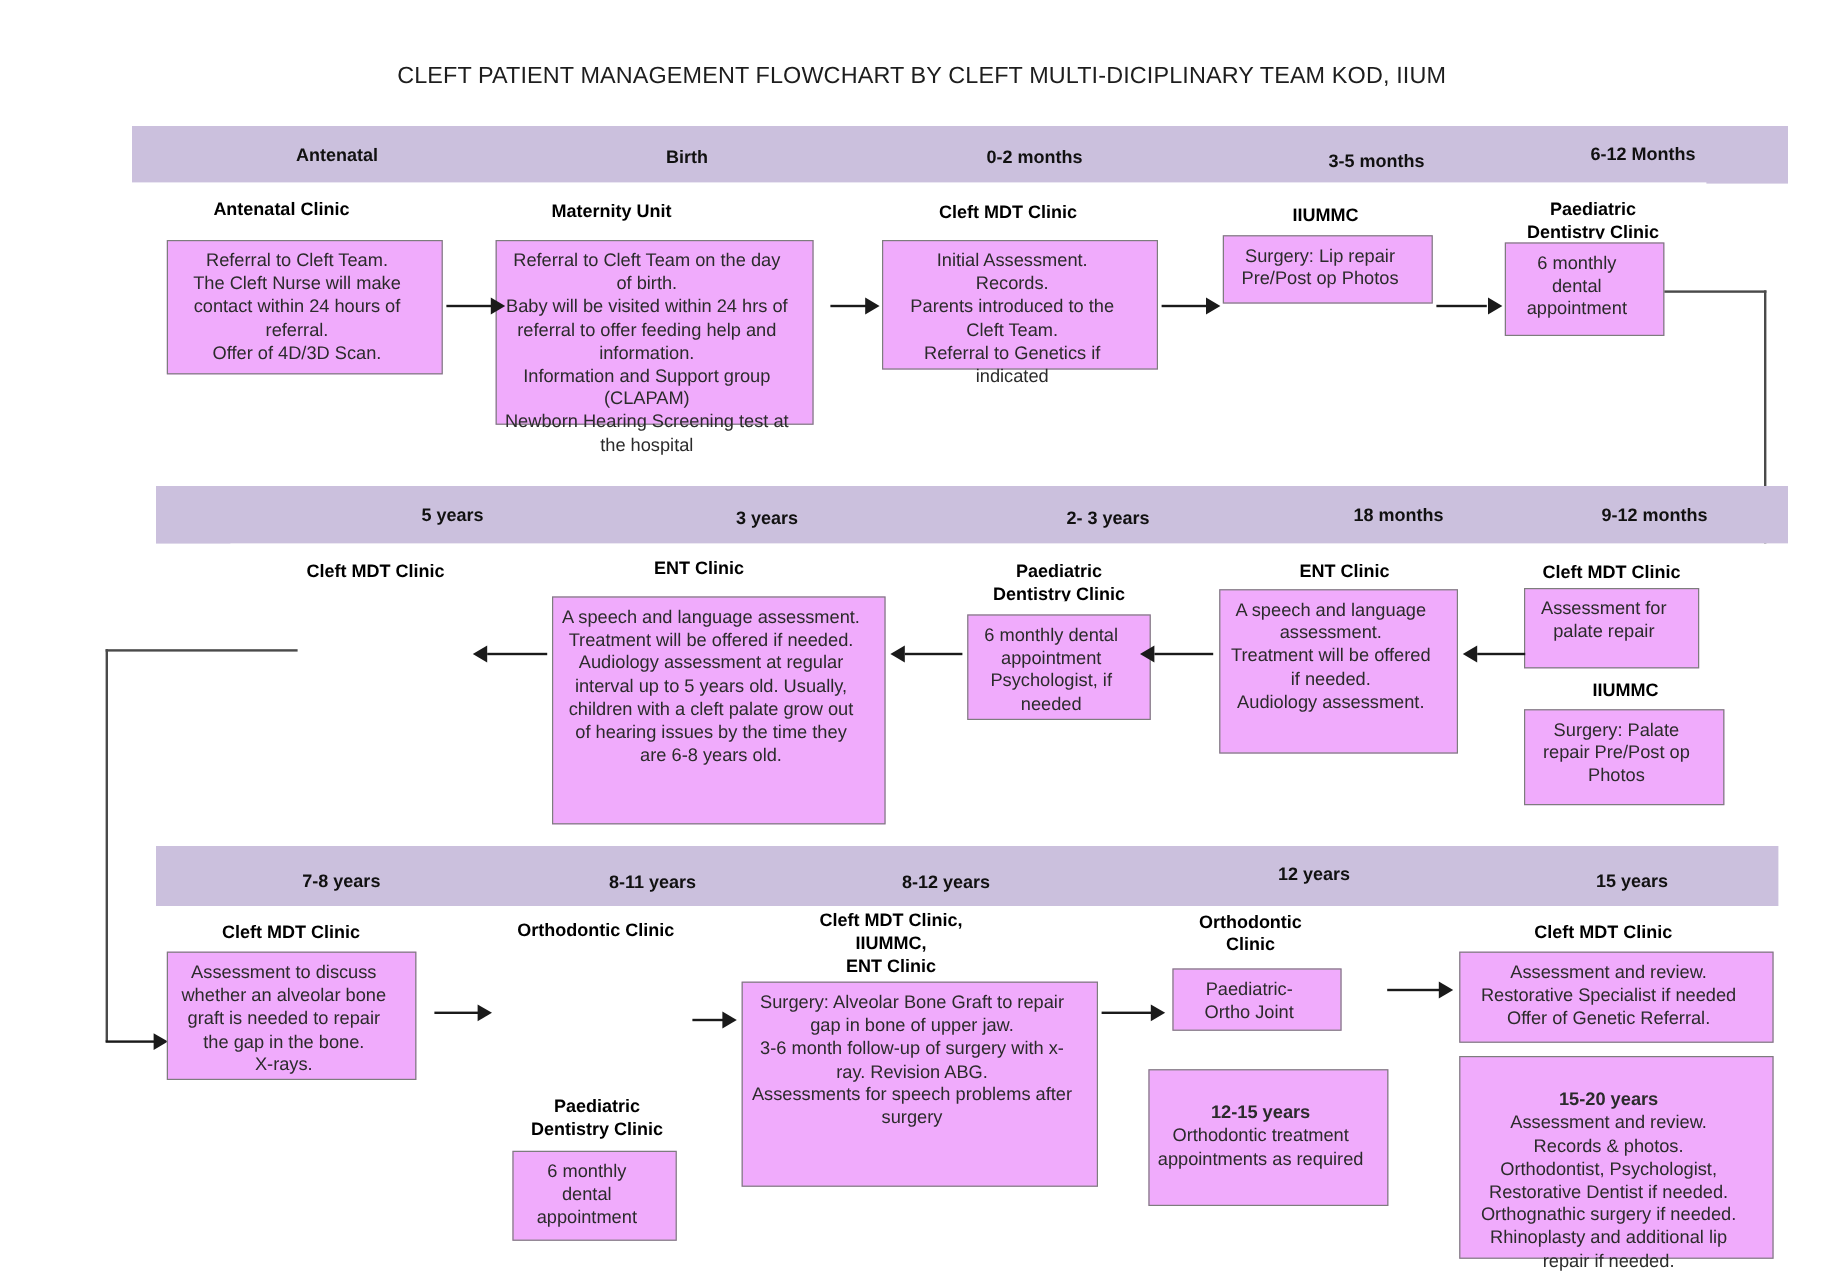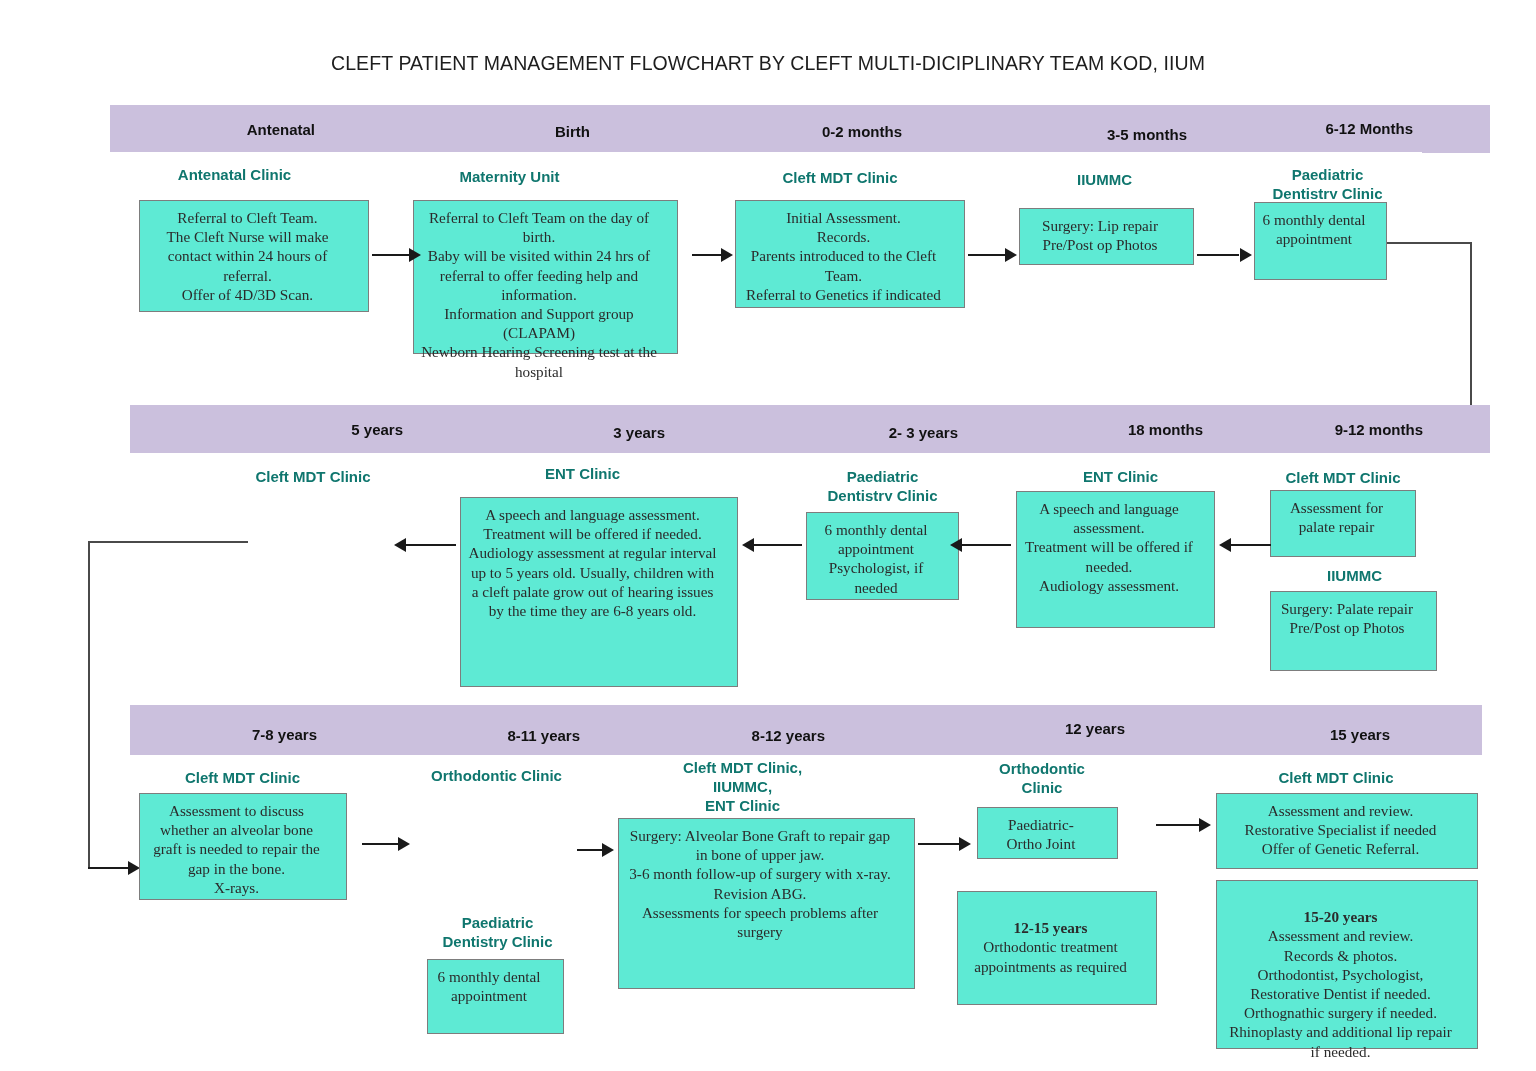--- a/index.html
+++ b/index.html
@@ -31,40 +31,39 @@
   
   .period{
     position:absolute;
     font-size:15px;font-weight:bold;color:#111;
     text-align:right;white-space:nowrap;
   }
 
   
   .clinic{
     position:absolute;
-    font-size:15px;font-weight:bold;color:#0f766e;
+    font-size:15px;font-weight:bold;color:#000000;
     text-align:center;line-height:19px;
     white-space:pre-line;
   }
   
   .clip-desc{overflow:hidden;}
 
   
   .box{
     position:absolute;
     border:1.3px solid #7d7d7d;
-    background:#5eead4;
+    background:#f0abfc;
     box-sizing:border-box;
     font-size:15.2px;
     line-height:19.2px;
     color:#2b2b2b;
     text-align:center;
     white-space:pre-line;
     padding:7px 19px 6px 6px;
-    font-family:Liberation Serif, serif;
   }
   .box .hdr{font-weight:bold;display:block;}
 
   
   .hline{position:absolute;background:#1a1a1a;height:2px;}
   .vline{position:absolute;background:#4a4a4a;width:2px;}
   .thinh{position:absolute;background:#4a4a4a;height:1.6px;}
   .arrowR{
     position:absolute;width:0;height:0;
     border-top:7px solid transparent;
@@ -105,21 +104,21 @@
 The Cleft Nurse will make contact within 24 hours of referral.
 Offer of 4D/3D Scan.</div>
   <div class="box" style="left:413px;top:200px;width:265px;height:154px;">Referral to Cleft Team on the day of birth.
 Baby will be visited within 24 hrs of referral to offer feeding help and information.
 Information and Support group (CLAPAM)
 Newborn Hearing Screening test at the hospital</div>
   <div class="box" style="left:735px;top:200px;width:230px;height:108px;">Initial Assessment.
 Records.
 Parents introduced to the Cleft Team.
 Referral to Genetics if indicated</div>
-  <div class="box" style="left:1019px;top:208px;width:175px;height:57px;">Surgery:  Lip repair Pre/Post op Photos</div>
+  <div class="box" style="left:1019px;top:196px;width:175px;height:57px;">Surgery:  Lip repair Pre/Post op Photos</div>
   <div class="box" style="left:1254px;top:202px;width:133px;height:78px;">6 monthly dental appointment</div>
 
   <div class="hline" style="left:372px;top:254px;width:39px;"></div>
   <div class="arrowR" style="left:409px;top:248px;"></div>
 
   <div class="hline" style="left:692px;top:254px;width:31px;"></div>
   <div class="arrowR" style="left:721px;top:248px;"></div>
 
   <div class="hline" style="left:968px;top:254px;width:39px;"></div>
   <div class="arrowR" style="left:1005px;top:248px;"></div>

